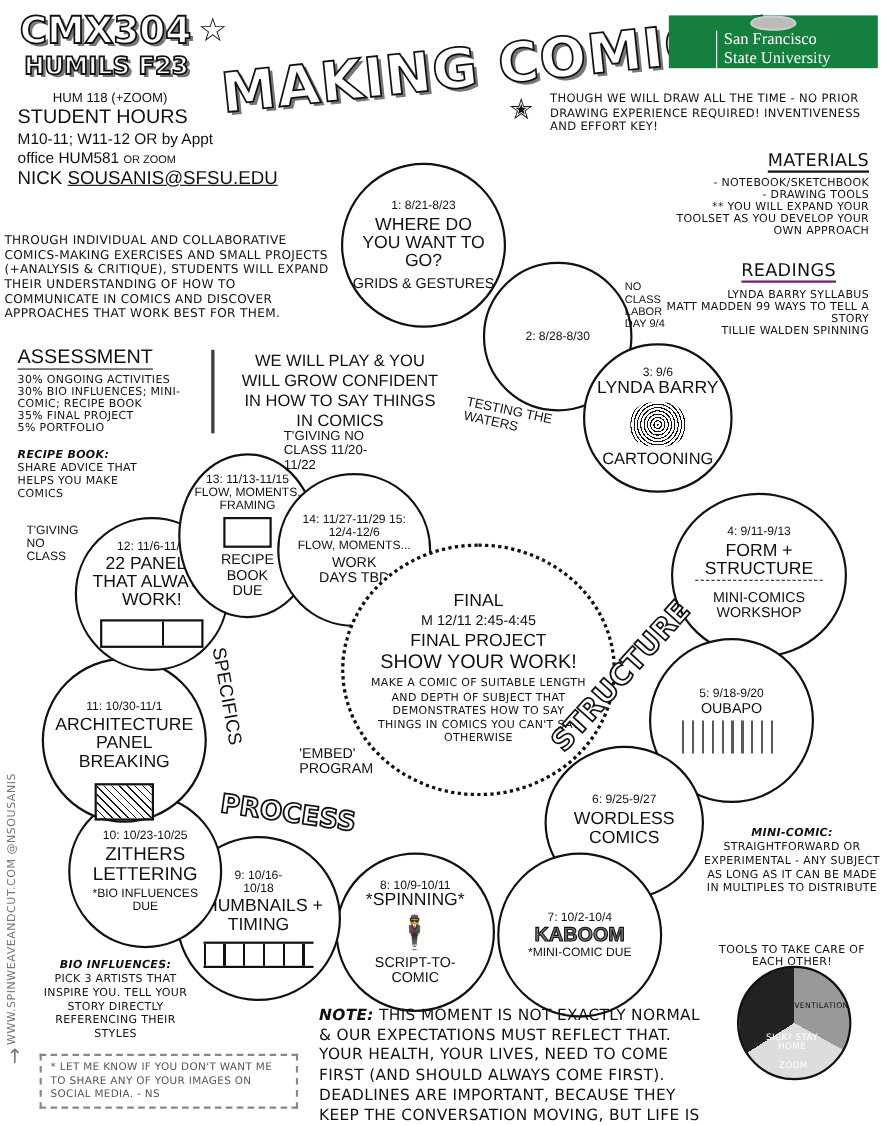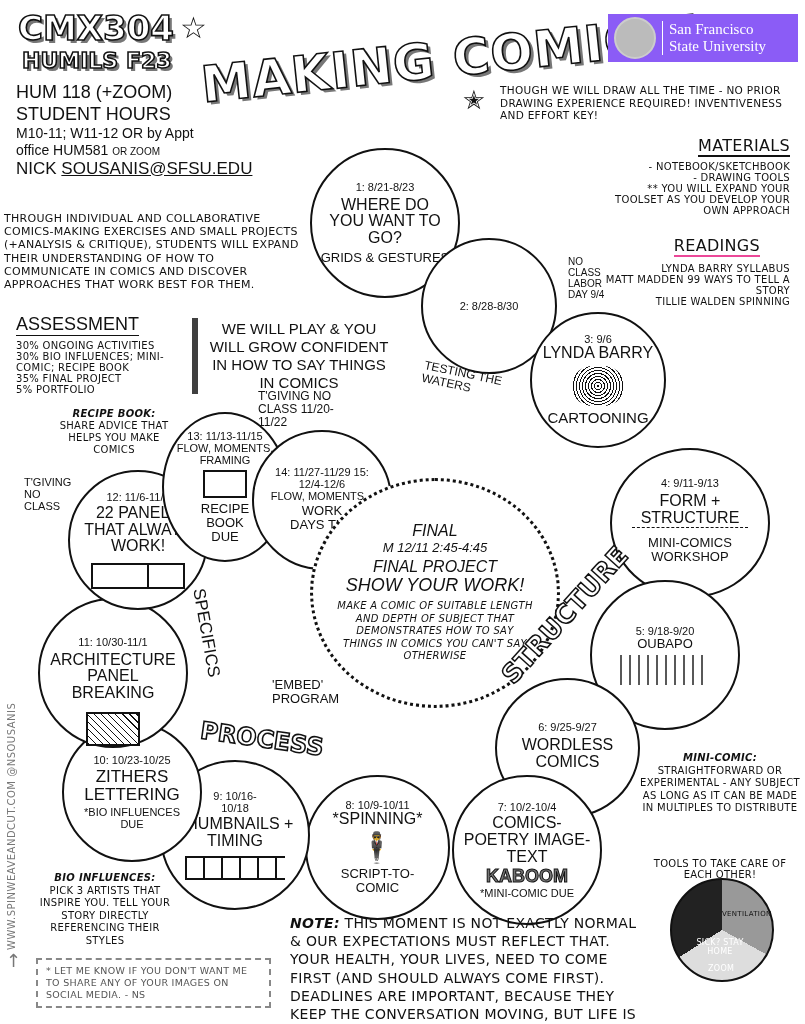--- a/index.html
+++ b/index.html
@@ -10,21 +10,21 @@
   .cond { font-family: "Liberation Sans", sans-serif; }
   .circle { position: absolute; border: 2.5px solid #111; border-radius: 50%; background: #fff;
             display: flex; flex-direction: column; align-items: center; justify-content: center;
             text-align: center; box-sizing: border-box; }
   .circle .date { font-size: 11px; font-family: "Liberation Sans", sans-serif; }
   .circle .title { font-size: 16px; font-family: "Liberation Sans", sans-serif; line-height: 1.05; text-transform: uppercase; }
   .circle .sub { font-size: 13px; font-family: "Liberation Sans", sans-serif; text-transform: uppercase; line-height: 1.1; }
   .small { font-size: 10px; }
   .outline-title { font-family: "DejaVu Sans", sans-serif; font-weight: bold; color: #fff;
                    -webkit-text-stroke: 1.6px #111; text-shadow: 3px 3px 0 #777; }
-  .sfsu { background: #8b5cf6; color: #fff; display: flex; align-items: center; }
+  .sfsu { background: #15803d; color: #fff; display: flex; align-items: center; flex-direction: column; }
   .seal { width: 38px; height: 38px; border-radius: 50%; border: 2px solid #ccc; background: #bbb; margin: 0 6px; }
   .dashed-box { border: 2px dashed #888; color: #555; }
   .vert { writing-mode: vertical-rl; transform: rotate(180deg); }
   .starburst { border: 3px dotted #111; }
 </style>
 </head>
 <body>
 
 <div class="abs outline-title" style="left:18px;top:8px;font-size:34px;">CMX304</div>
 <div class="abs outline-title" style="left:22px;top:48px;font-size:22px;">HUMILS F23</div>
@@ -33,66 +33,66 @@
 
 <div class="abs sfsu" style="left:608px;top:14px;width:190px;height:48px;">
   <div class="seal"></div>
   <div style="border-left:1px solid #fff;padding-left:6px;font-family:'Liberation Serif',serif;font-size:15px;line-height:1.15;">
     <div>San Francisco</div>
     <div>State University</div>
   </div>
 </div>
 
 <div class="abs cond" style="left:16px;top:82px;font-size:16px;line-height:1.2;">
-  <div style="font-size:18px;">HUM 118 (+ZOOM)</div>
+  <div style="font-size:12px;margin-left:32px;">HUM 118 (+ZOOM)</div>
   <div style="font-size:18px;">STUDENT HOURS</div>
   <div style="font-size:14px;">M10-11; W11-12 OR by Appt</div>
   <div style="font-size:14px;"><span>office HUM581</span> <span style="font-size:10px;">OR ZOOM</span></div>
   <div style="font-size:17px;"><span>NICK</span> <span style="text-decoration:underline;">SOUSANIS@SFSU.EDU</span></div>
 </div>
 
 <div class="abs hand" style="left:4px;top:212px;width:300px;font-size:11px;line-height:1.2;">THROUGH INDIVIDUAL AND COLLABORATIVE COMICS-MAKING EXERCISES AND SMALL PROJECTS (+ANALYSIS &amp; CRITIQUE), STUDENTS WILL EXPAND THEIR UNDERSTANDING OF HOW TO COMMUNICATE IN COMICS AND DISCOVER APPROACHES THAT WORK BEST FOR THEM.</div>
 
 <div class="abs" style="left:463px;top:85px;font-size:26px;">✭</div>
 <div class="abs hand" style="left:500px;top:84px;width:285px;font-size:10.5px;line-height:1.2;">THOUGH WE WILL DRAW ALL THE TIME - NO PRIOR DRAWING EXPERIENCE REQUIRED! INVENTIVENESS AND EFFORT KEY!</div>
 
 <div class="abs" style="left:600px;top:136px;width:190px;text-align:right;">
   <div class="hand" style="font-size:16px;display:inline-block;border-bottom:2px solid #111;">MATERIALS</div>
   <div class="hand" style="font-size:10px;margin-top:4px;">- NOTEBOOK/SKETCHBOOK</div>
   <div class="hand" style="font-size:10px;">- DRAWING TOOLS</div>
   <div class="hand" style="font-size:10px;">** YOU WILL EXPAND YOUR TOOLSET AS YOU DEVELOP YOUR OWN APPROACH</div>
 </div>
 <div class="abs" style="left:600px;top:236px;width:190px;text-align:right;">
-  <div class="hand" style="font-size:16px;display:inline-block;border-bottom:2px solid #ec4899;margin-right:30px;">READINGS</div>
+  <div class="hand" style="font-size:16px;display:inline-block;border-bottom:2px solid #701a75;margin-right:30px;">READINGS</div>
   <div class="hand" style="font-size:10px;margin-top:6px;">LYNDA BARRY SYLLABUS</div>
   <div class="hand" style="font-size:10px;">MATT MADDEN 99 WAYS TO TELL A STORY</div>
   <div class="hand" style="font-size:10px;">TILLIE WALDEN SPINNING</div>
 </div>
 
 <div class="abs" style="left:16px;top:314px;width:175px;">
   <div class="cond" style="font-size:18px;display:inline-block;border-bottom:1.5px solid #111;">ASSESSMENT</div>
   <div class="hand" style="font-size:10px;margin-top:4px;">30% ONGOING ACTIVITIES</div>
   <div class="hand" style="font-size:10px;">30% BIO INFLUENCES; MINI-COMIC; RECIPE BOOK</div>
   <div class="hand" style="font-size:10px;">35% FINAL PROJECT</div>
   <div class="hand" style="font-size:10px;">5% PORTFOLIO</div>
 </div>
 
-<div class="abs cond" style="left:192px;top:318px;width:190px;font-size:15px;text-align:center;line-height:1.2;text-transform:uppercase;border-left:6px solid #404040;padding:2px 6px;">WE WILL PLAY &amp; YOU WILL GROW CONFIDENT IN HOW TO SAY THINGS IN COMICS</div>
+<div class="abs cond" style="left:192px;top:318px;width:190px;font-size:15px;text-align:center;line-height:1.2;text-transform:uppercase;border-left:3px solid #404040;padding:2px 19px;">WE WILL PLAY &amp; YOU WILL GROW CONFIDENT IN HOW TO SAY THINGS IN COMICS</div>
 
-<div class="abs hand" style="left:16px;top:408px;width:120px;text-align:center;font-size:10px;line-height:1.2;margin-left:38px;">
+<div class="abs hand" style="left:16px;top:408px;width:120px;text-align:left;font-size:10px;line-height:1.2;">
   <div style="font-weight:bold;font-style:italic;">RECIPE BOOK:</div>
   <div>SHARE ADVICE THAT HELPS YOU MAKE COMICS</div>
 </div>
 
 <div class="circle" style="left:310px;top:148px;width:150px;height:150px;">
   <div class="date">1: 8/21-8/23</div>
   <div class="title" style="margin:4px 16px;">WHERE DO YOU WANT TO GO?</div>
   <div class="sub">GRIDS &amp; GESTURES</div>
 </div>
-<div class="circle" style="left:421px;top:238px;width:136px;height:136px;">
+<div class="circle" style="left:439px;top:238px;width:136px;height:136px;">
   <div class="date">2: 8/28-8/30</div>
 </div>
 <div class="circle" style="left:530px;top:312px;width:136px;height:136px;">
   <div class="date">3: 9/6</div>
   <div class="title">LYNDA BARRY</div>
   <div style="width:50px;height:40px;border-radius:40%;background:repeating-radial-gradient(circle,#111 0 1px,#fff 1px 3px);margin:4px 0;"></div>
   <div class="sub" style="font-size:15px;">CARTOONING</div>
 </div>
 <div class="circle" style="left:610px;top:448px;width:160px;height:150px;">
   <div class="date">4: 9/11-9/13</div>
@@ -103,21 +103,20 @@
   <div class="date">5: 9/18-9/20</div>
   <div class="sub">OUBAPO</div>
   <div style="width:90px;height:30px;background:repeating-linear-gradient(90deg,#111 0 2px,#fff 2px 9px);margin-top:4px;opacity:0.7;"></div>
 </div>
 <div class="circle" style="left:495px;top:678px;width:145px;height:140px;">
   <div class="date">6: 9/25-9/27</div>
   <div class="title" style="margin:4px 10px;">WORDLESS COMICS</div>
 </div>
 <div class="circle" style="left:452px;top:775px;width:150px;height:150px;">
   <div class="date">7: 10/2-10/4</div>
-  <div class="title" style="margin:2px 8px;">COMICS-POETRY IMAGE-TEXT</div>
   <div class="sub" style="font-weight:bold;font-size:18px;color:#777;-webkit-text-stroke:1px #111;">KABOOM</div>
   <div class="date">*MINI-COMIC DUE</div>
 </div>
 <div class="circle" style="left:305px;top:775px;width:145px;height:145px;">
   <div class="date">8: 10/9-10/11</div>
   <div class="title">*SPINNING*</div>
   <div style="font-size:30px;margin:2px 0;">🕴</div>
   <div class="sub" style="margin:0 20px;">SCRIPT-TO-COMIC</div>
 </div>
 <div class="circle" style="left:160px;top:760px;width:150px;height:150px;">
@@ -145,21 +144,21 @@
   <div class="date small" style="margin:0 10px;">FLOW, MOMENTS, FRAMING</div>
   <div style="width:40px;height:24px;border:2px solid #111;margin:4px 0;"></div>
   <div class="sub" style="margin:0 30px;">RECIPE BOOK DUE</div>
 </div>
 <div class="circle" style="left:252px;top:430px;width:140px;height:140px;">
   <div class="date" style="margin:0 14px;">14: 11/27-11/29 15: 12/4-12/6</div>
   <div class="date">FLOW, MOMENTS...</div>
   <div class="sub" style="margin:2px 30px;">WORK DAYS TBD</div>
 </div>
 
-<div class="circle starburst" style="left:310px;top:478px;width:250px;height:230px;padding:10px 24px;font-style:italic;">
+<div class="circle starburst" style="left:310px;top:494px;width:250px;height:230px;padding:10px 24px;">
   <div class="title">FINAL</div>
   <div class="date" style="font-size:13px;">M 12/11 2:45-4:45</div>
   <div class="title" style="margin-top:4px;">FINAL PROJECT</div>
   <div class="title" style="font-size:18px;">SHOW YOUR WORK!</div>
   <div class="hand" style="font-size:10px;line-height:1.25;margin-top:6px;">MAKE A COMIC OF SUITABLE LENGTH AND DEPTH OF SUBJECT THAT DEMONSTRATES HOW TO SAY THINGS IN COMICS YOU CAN'T SAY OTHERWISE</div>
 </div>
 
 <div class="abs cond" style="left:568px;top:256px;width:50px;font-size:10px;line-height:1.1;">NO CLASS LABOR DAY 9/4</div>
 <div class="abs cond" style="left:422px;top:368px;width:90px;font-size:12px;line-height:1.1;transform:rotate(12deg);">TESTING THE WATERS</div>
 <div class="abs cond" style="left:258px;top:390px;width:100px;font-size:12px;line-height:1.1;">T'GIVING NO CLASS 11/20-11/22</div>

